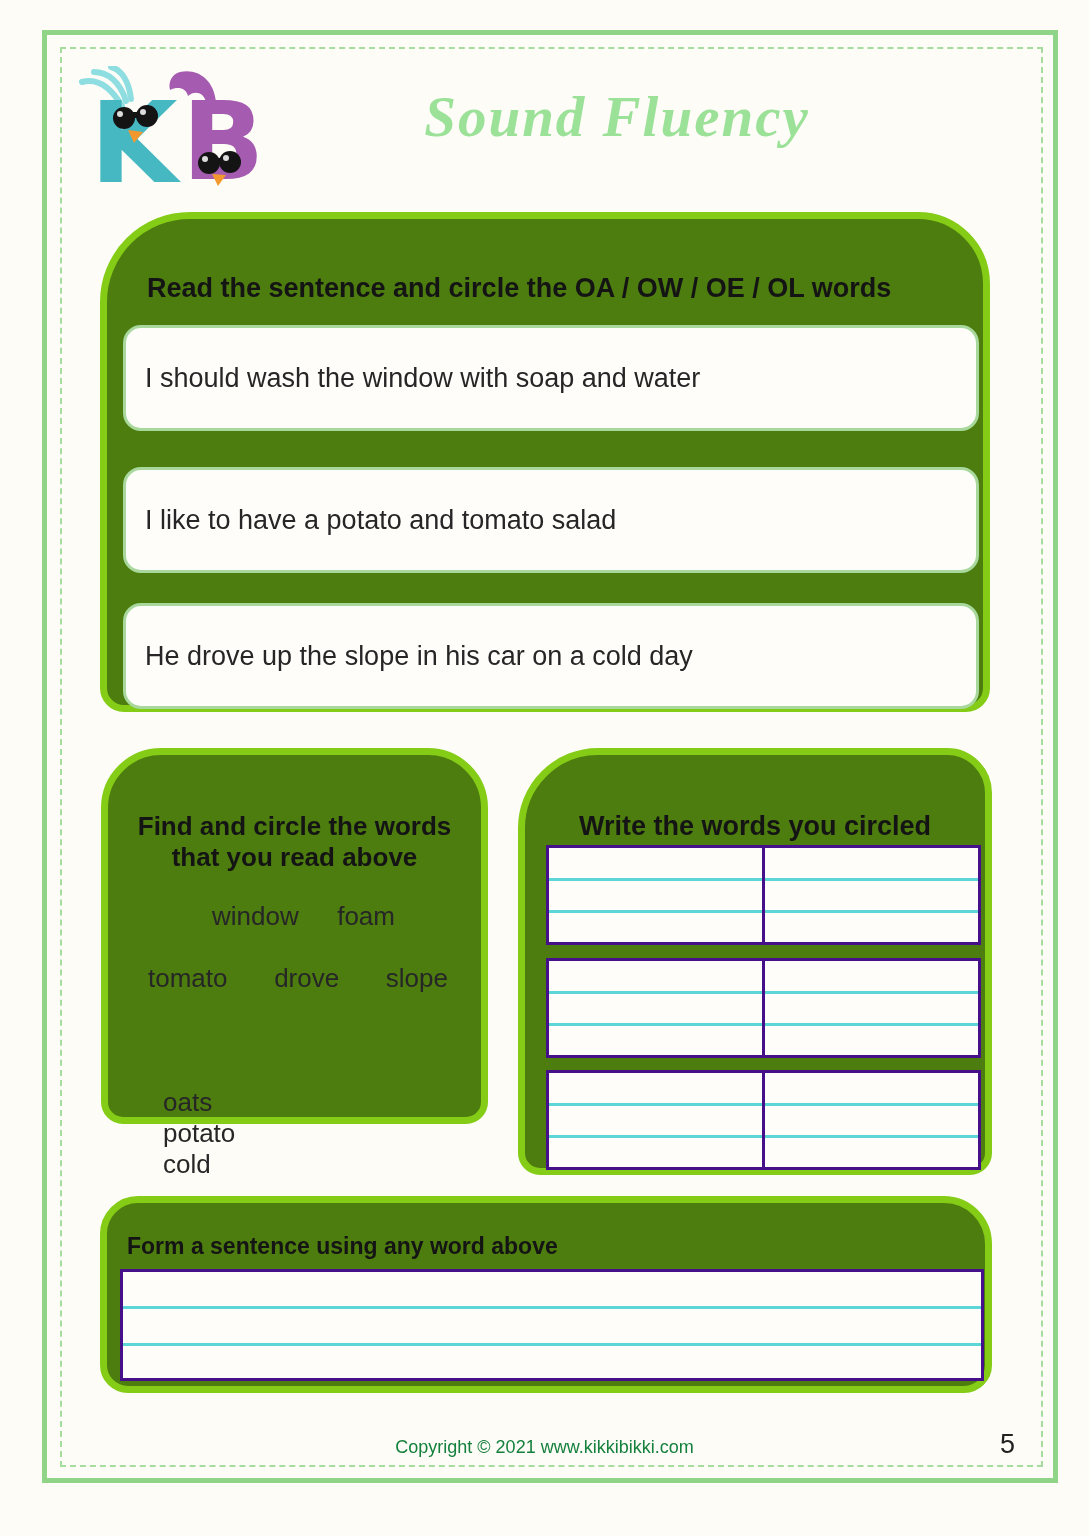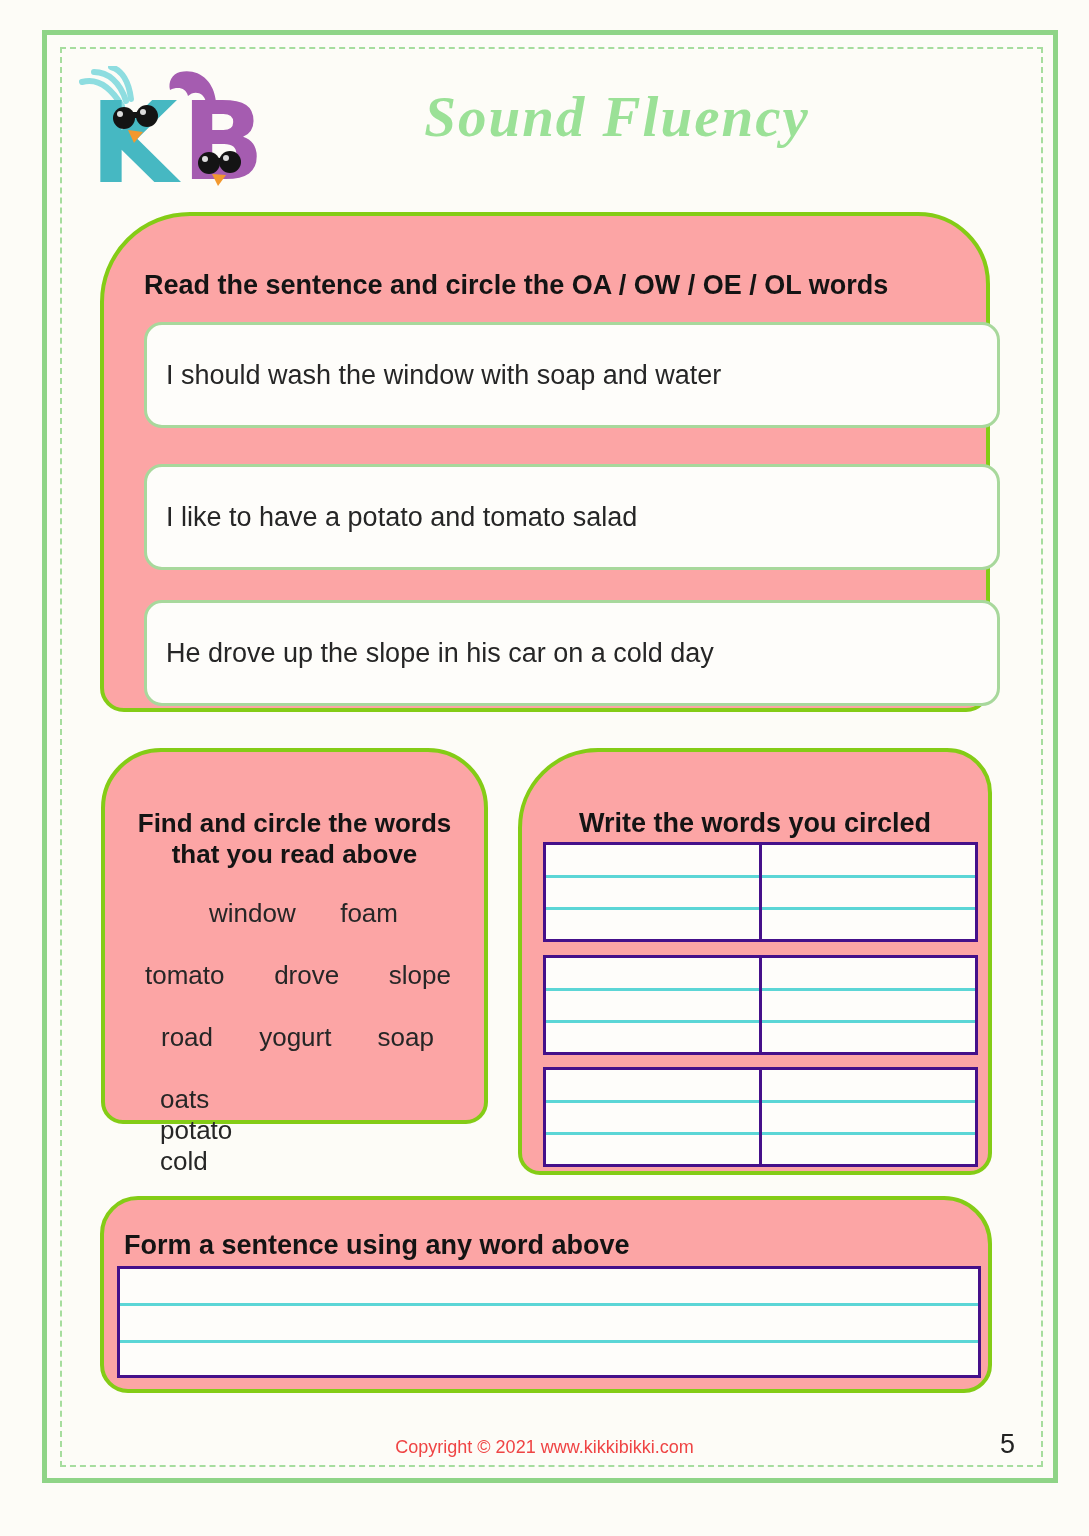--- a/index.html
+++ b/index.html
@@ -21,35 +21,35 @@
   .logo svg { display:block; }
   .page-title {
     position:absolute; left:145px; right:0; top:84px; text-align:center;
     font-family:"Liberation Serif", serif; font-style:italic; font-weight:700;
     font-size:57px; letter-spacing:2px; color:#9be197;
   }
   .page-subtitle {
     position:absolute; left:145px; right:0; top:160px; text-align:center;
     font-size:31px; font-weight:500; letter-spacing:0.5px; color:#151515;
   }
-  .pbox { position:absolute; border:4px solid #84cc16; background:#fca5a5; }
+  .pbox { position:absolute; border:7px solid #84cc16; background:#4d7c0f; }
   .box-read  { left:100px; top:212px; width:890px; height:500px; border-radius:90px 72px 24px 24px; }
   .box-find  { left:101px; top:748px; width:387px; height:376px; border-radius:60px 60px 22px 22px; }
   .box-write { left:518px; top:748px; width:474px; height:427px; border-radius:80px 45px 22px 22px; }
   .box-form  { left:100px; top:1196px; width:892px; height:197px; border-radius:38px 48px 28px 28px; }
 
   .read-heading {
     position:absolute; left:40px; top:54px;
     font-size:27px; font-weight:700; color:#141414;
   }
   .sentence-box {
     position:absolute; left:16px; width:856px; height:106px;
     border:3px solid #a8d89c; border-radius:18px; background:#fefdfa;
     display:flex; align-items:center; padding-left:19px;
-    font-size:27px; color:#262626;margin-left:24px;
+    font-size:27px; color:#262626;
   }
   .sentence-1 { top:106px; }
   .sentence-2 { top:248px; }
   .sentence-3 { top:384px; }
 
   .find-heading {
     position:absolute; top:56px; left:0; right:0; text-align:center;
     font-size:26px; font-weight:700; line-height:31px; color:#141414;
   }
   .word-row {
@@ -72,33 +72,33 @@
   .write-group-1 { top:90px; }
   .write-group-2 { top:203px; }
   .write-group-3 { top:315px; }
   .wg-divider { position:absolute; left:50%; margin-left:-2px; top:0; bottom:0; width:3px; background:#45108a; }
   .wg-line { position:absolute; left:0; right:0; height:3px; background:#5cd6d6; }
   .wg-line-1 { top:30px; }
   .wg-line-2 { top:62px; }
 
   .form-heading {
     position:absolute; left:20px; top:30px;
-    font-size:27px; font-weight:700; color:#141414;
+    font-size:23px; font-weight:700; color:#141414;
   }
   .form-area {
     position:absolute; left:13px; top:66px; width:864px; height:112px;
     border:3px solid #45108a; background:#fefdfa;
   }
   .fa-line { position:absolute; left:0; right:0; height:3px; background:#5cd6d6; }
   .fa-line-1 { top:34px; }
   .fa-line-2 { top:71px; }
 
   .footer-copyright {
     position:absolute; left:0; right:0; top:1437px; text-align:center;
-    font-size:18px; color:#ef4444;
+    font-size:18px; color:#15803d;
   }
   .page-number {
     position:absolute; left:1000px; top:1429px; font-size:27px; color:#222;
   }
 </style>
 </head>
 <body>
 
 <div class="page">
 
@@ -162,25 +162,20 @@
     </div>
     <div class="word-row word-row-1">
       <span>window</span>
       <span>foam</span>
     </div>
     <div class="word-row word-row-2">
       <span>tomato</span>
       <span>drove</span>
       <span>slope</span>
     </div>
-    <div class="word-row word-row-3">
-      <span>road</span>
-      <span>yogurt</span>
-      <span>soap</span>
-    </div>
     <div class="word-row word-row-4">
       <span>oats</span>
       <span>potato</span>
       <span>cold</span>
     </div>
   </div>
 
   <div class="pbox box-write">
     <div class="write-heading">Write the words you circled</div>
     <div class="write-group write-group-1">

